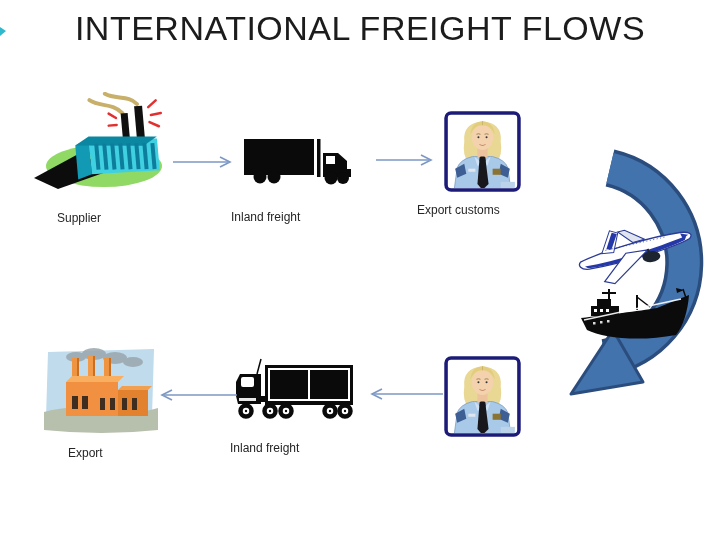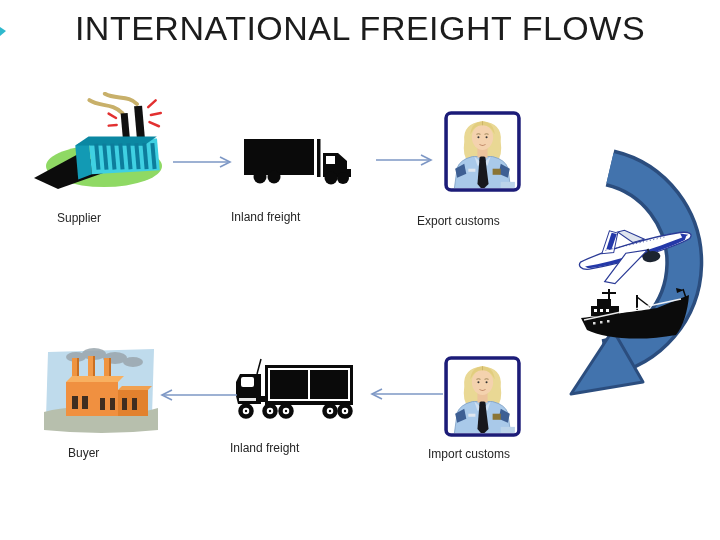--- a/index.html
+++ b/index.html
@@ -126,21 +126,21 @@
       <rect x="35" y="45" width="6" height="5" rx="1.5" fill="#17171c"></rect>
       <polygon points="35,48 41,48 44,72 38,78 33,72" fill="#17171c"></polygon>
       <rect x="48" y="57" width="8" height="6" fill="#8a7434"></rect>
       <rect x="24" y="57" width="7" height="3" fill="#dfe6ee"></rect>
       <rect x="56" y="70" width="14" height="8" fill="#bcd4ea"></rect>
     </g>
   </svg>
 
   <span class="node-label" style="left:57px;top:212px">Supplier</span>
   <span class="node-label" style="left:231px;top:211px">Inland freight</span>
-  <span class="node-label" style="left:417px;top:215px">Export customs</span>
+  <span class="node-label" style="left:417px;top:204px">Export customs</span>
 
   <svg class="abs" style="left:555px;top:140px" width="155" height="285" viewBox="0 0 155 285">
     <path class="curve-outline-stroke" d="M55,28 A96,97 0 0 1 50,218" stroke-width="38"></path>
     <path class="curve-fill-stroke" d="M55,28 A96,97 0 0 1 50,218" stroke-width="31"></path>
     <polygon class="curve-head" points="16,254 58,190 88,242"></polygon>
   </svg>
 
   <svg class="abs" style="left:574px;top:220px" width="128" height="68" viewBox="0 0 128 68">
     <g transform="rotate(-6 64 34)">
       <polygon points="60,22 46,10 53,9 72,20" fill="#dfe4ee" stroke="#2a3a96" stroke-width="1"></polygon>
@@ -271,17 +271,16 @@
         <rect x="30" y="50" width="6" height="13"></rect>
         <rect x="40" y="50" width="6" height="13"></rect>
         <rect x="58" y="52" width="5" height="12"></rect>
         <rect x="68" y="52" width="5" height="12"></rect>
         <rect x="80" y="52" width="5" height="12"></rect>
         <rect x="90" y="52" width="5" height="12"></rect>
       </g>
     </g>
   </svg>
 
-  <span class="node-label" style="left:428px;top:448px">Import customs</span>
   <span class="node-label" style="left:230px;top:442px">Inland freight</span>
-  <span class="node-label" style="left:68px;top:447px">Buyer</span>
+  <span class="node-label" style="left:68px;top:447px">Export</span>
 
 </div>
 
 </body></html>

